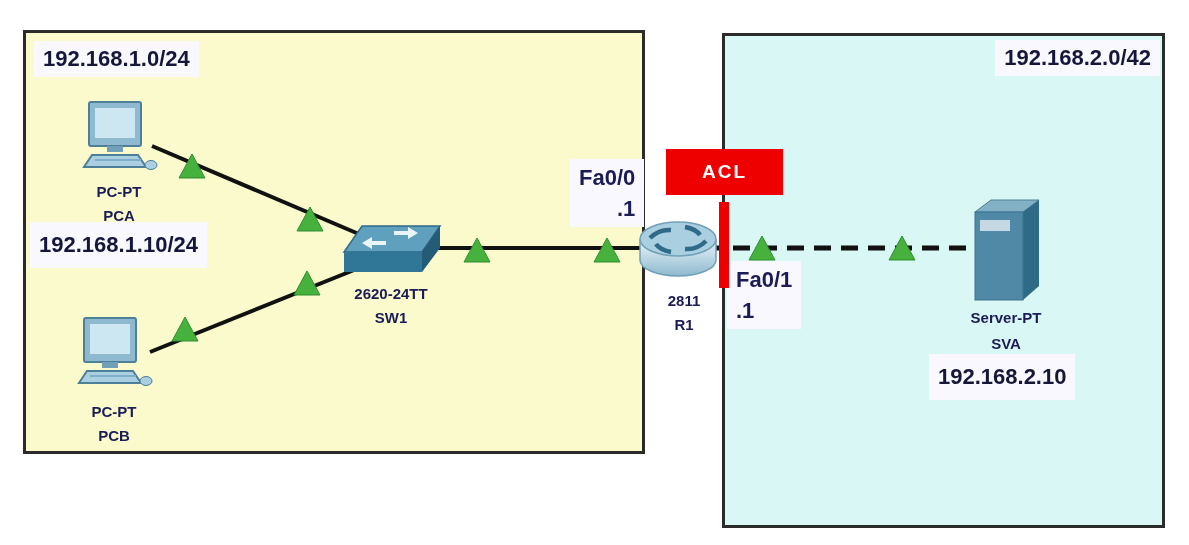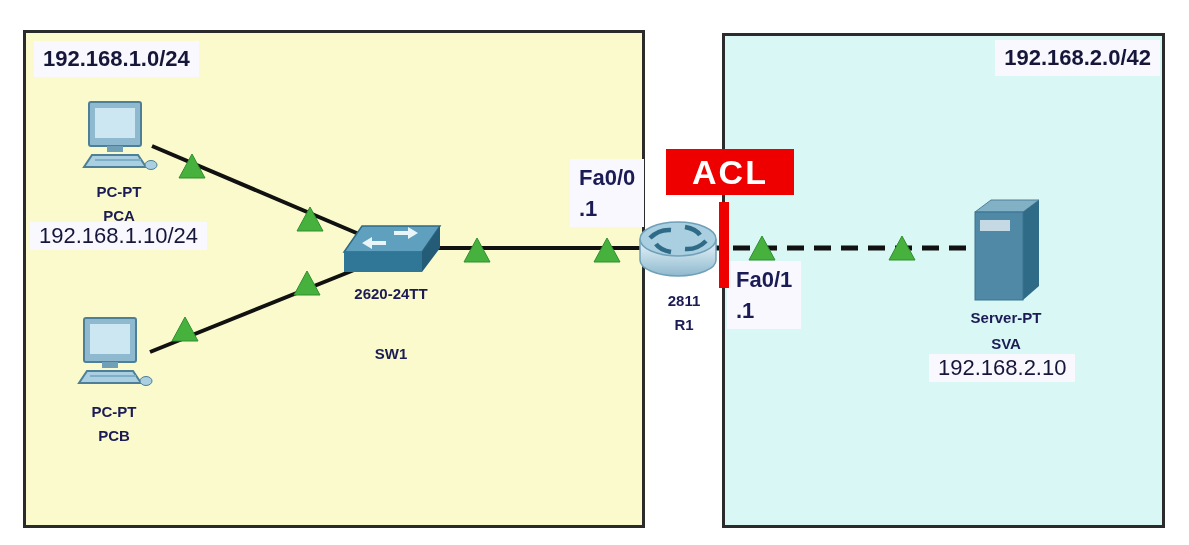--- a/index.html
+++ b/index.html
@@ -1,26 +1,26 @@
 <!DOCTYPE html>
 <html style="--lan1_bg: #fafacd; --lan2_bg: #d9f7f4; --note_bg: #f8f8fe; --note_text: #16163a; --dev_text: #1b1b55; --link: #111111; --status_ok: #47b13e; --acl_red: #ee0000;"><head>
 <meta charset="utf-8">
 <style>
   html,body{margin:0;padding:0;background:#ffffff;}
   #canvas{
     position:relative;width:1189px;height:545px;overflow:hidden;
     background:#ffffff;font-family:"Liberation Sans", sans-serif;
   }
   .subnet{position:absolute;border:3px solid #2b2b2b;box-sizing:border-box;}
-  #lan1-box{left:23px;top:30px;width:622px;height:498px;background:var(--lan1_bg);z-index:1;}
+  #lan1-box{left:23px;top:30px;width:622px;height:424px;background:var(--lan1_bg);z-index:1;}
   #lan2-box{left:722px;top:33px;width:443px;height:495px;background:var(--lan2_bg);z-index:1;}
 
   .note{
     position:absolute;background:var(--note_bg);color:var(--note_text);
-    font-weight:normal;font-size:22px;line-height:26px;padding:1px 9px;
+    font-weight:bold;font-size:22px;line-height:26px;padding:10px 9px;
     white-space:nowrap;z-index:4;
   }
   .subnet-label{position:absolute;background:var(--note_bg);color:var(--note_text);
     font-weight:bold;font-size:22px;line-height:26px;padding:5px 9px;white-space:nowrap;}
   #lan1-label{left:8px;top:8px;}
   #lan2-label{right:2px;top:4px;}
 
   #links-layer{position:absolute;left:0;top:0;z-index:2;}
   .link{stroke:var(--link);stroke-width:4;}
   .link.dashed{stroke-width:5;stroke-dasharray:17 10;}
@@ -29,22 +29,22 @@
   .device{position:absolute;z-index:3;}
   .dev-label{
     position:absolute;transform:translateX(-50%);z-index:4;
     color:var(--dev_text);font-weight:bold;font-size:15px;line-height:24px;white-space:nowrap;
   }
   .iface-label{
     position:absolute;background:var(--note_bg);color:var(--dev_text);
     font-weight:bold;font-size:22px;line-height:31px;padding:3px 9px;z-index:4;white-space:nowrap;
   }
   #acl-banner{
-    position:absolute;left:666px;top:149px;width:128px;height:46px;z-index:5;
-    background:var(--acl_red);color:#ffffff;font-weight:bold;font-size:34px;
+    position:absolute;left:666px;top:149px;width:117px;height:46px;z-index:5;
+    background:var(--acl_red);color:#ffffff;font-weight:bold;font-size:19px;
     letter-spacing:2px;display:flex;align-items:center;justify-content:center;
   }
   #acl-bar{
     position:absolute;left:719px;top:202px;width:10px;height:86px;
     background:var(--acl_red);z-index:5;
   }
 </style>
 </head>
 <body>
 
@@ -103,21 +103,21 @@
   <div class="device" style="left:342px;top:224px;">
     <svg width="100" height="58" viewBox="0 0 100 58">
       <polygon points="20,2 98,2 80,28 2,28" fill="#5fa0be" stroke="#2f6a86" stroke-width="1.5"></polygon>
       <polygon points="2,28 80,28 80,48 2,48" fill="#2f7697"></polygon>
       <polygon points="80,28 98,2 98,24 80,48" fill="#245c77"></polygon>
       <polygon points="52,7 66,7 66,3 76,9 66,15 66,11 52,11" fill="#eaf5f9"></polygon>
       <polygon points="44,17 30,17 30,13 20,19 30,25 30,21 44,21" fill="#eaf5f9"></polygon>
     </svg>
   </div>
   <div class="dev-label" style="left:391px;top:282px;">2620-24TT</div>
-  <div class="dev-label" style="left:391px;top:306px;margin-top:36px;">SW1</div>
+  <div class="dev-label" style="left:391px;top:306px;">SW1</div>
 
   <div class="device" style="left:636px;top:214px;">
     <svg width="84" height="72" viewBox="0 0 84 72">
       <defs>
         <linearGradient id="rbody" x1="0" y1="0" x2="0" y2="1">
           <stop offset="0" stop-color="#e9f5fa"></stop>
             <stop offset="1" stop-color="#8fb9ce"></stop>
         </linearGradient>
       </defs>
       <path d="M4,26 L4,46 A38,16 0 0 0 80,46 L80,26 Z" fill="url(#rbody)" stroke="#6fa0b8" stroke-width="1.5"></path>
@@ -136,21 +136,21 @@
       <polygon points="2,14 50,14 66,2 18,2" fill="#82b1c6" stroke="#4e7f98" stroke-width="1"></polygon>
       <polygon points="50,14 66,2 66,88 50,102" fill="#2f6a86"></polygon>
       <rect x="2" y="14" width="48" height="88" fill="#4f89a6" stroke="#3a7390" stroke-width="1"></rect>
       <rect x="7" y="22" width="30" height="11" fill="#c4d9e3"></rect>
     </svg>
   </div>
   <div class="dev-label" style="left:1006px;top:306px;">Server-PT</div>
   <div class="dev-label" style="left:1006px;top:332px;">SVA</div>
   <div class="note" style="left:929px;top:354px;">192.168.2.10</div>
 
-  <div class="iface-label" style="left:570px;top:159px;">
+  <div class="iface-label" style="left:570px;top:159px;text-align:right;">
     <div>Fa0/0</div>
     <div>.1</div>
   </div>
   <div class="iface-label" style="left:727px;top:261px;">
     <div>Fa0/1</div>
     <div>.1</div>
   </div>
 
   <div id="acl-banner">ACL</div>
   <div id="acl-bar"></div>

